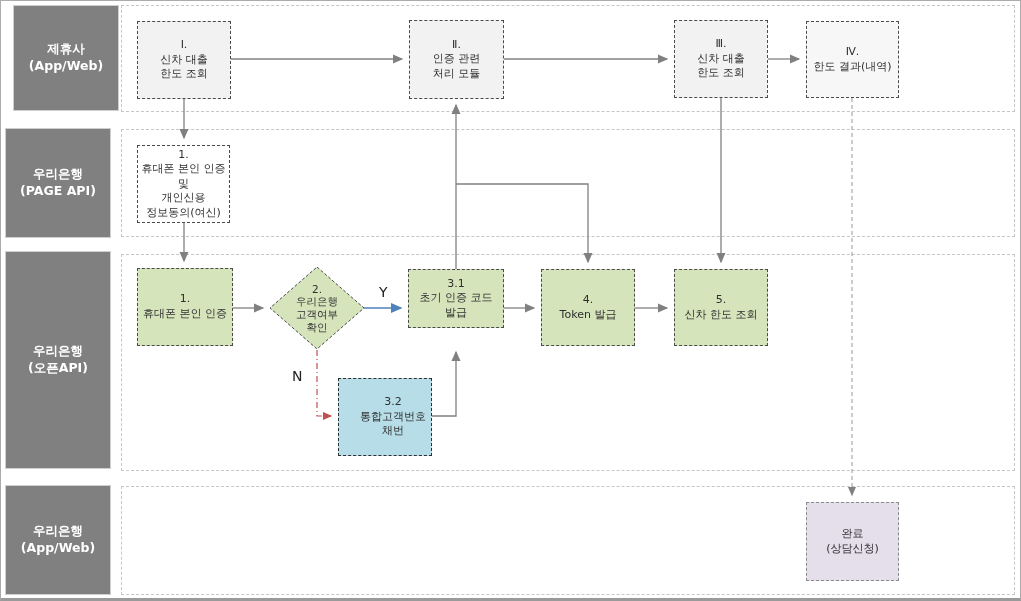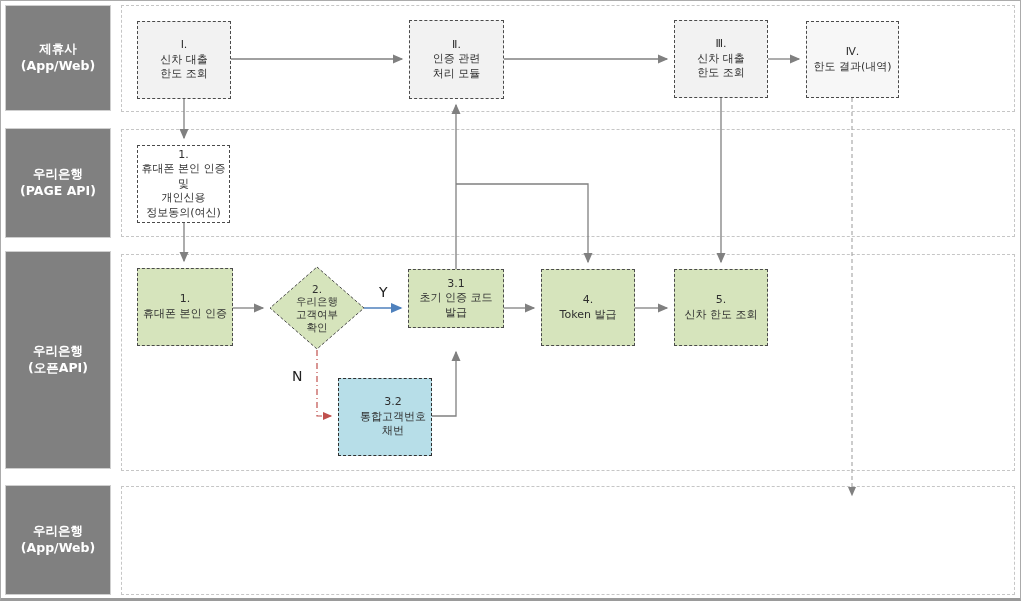--- a/index.html
+++ b/index.html
@@ -41,21 +41,21 @@
 </head>
 <body>
 
 <div id="canvas">
 
   <div class="lane-rect" style="top:4px;height:107px;"></div>
   <div class="lane-rect" style="top:128px;height:108px;"></div>
   <div class="lane-rect" style="top:253px;height:217px;"></div>
   <div class="lane-rect" style="top:485px;height:109px;"></div>
 
-  <div class="lane-label" style="top:4px;height:106px;">
+  <div class="lane-label" style="top:4px;height:106px;margin-left:8px;">
     <span>제휴사</span>
     <span>(App/Web)</span>
   </div>
   <div class="lane-label" style="top:127px;height:110px;">
     <span>우리은행</span>
     <span>(PAGE API)</span>
   </div>
   <div class="lane-label" style="top:250px;height:218px;">
     <span>우리은행</span>
     <span>(오픈API)</span>
@@ -130,17 +130,19 @@
 초기 인증 코드
 발급</div>
   <div class="node fill-green" style="left:540px;top:268px;width:94px;height:77px;">4.
 Token 발급</div>
   <div class="node fill-green" style="left:673px;top:268px;width:94px;height:77px;">5.
 신차 한도 조회</div>
   <div class="node fill-blue" style="left:337px;top:377px;width:94px;height:78px;">3.2
 통합고객번호
 채번</div>
 
+  <div class="node fill-lav" style="left:805px;top:501px;width:93px;height:79px;">완료
+(상담신청)</div>
 
   <div class="edge-label" style="left:378px;top:283px;">Y</div>
   <div class="edge-label" style="left:291px;top:367px;">N</div>
 
 </div>
 
 </body></html>

